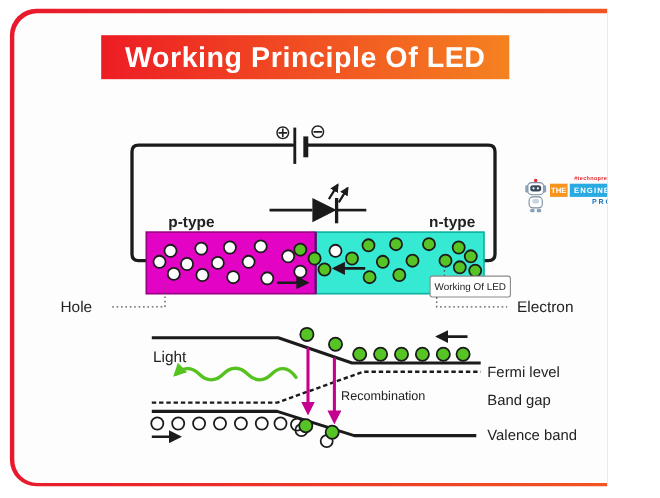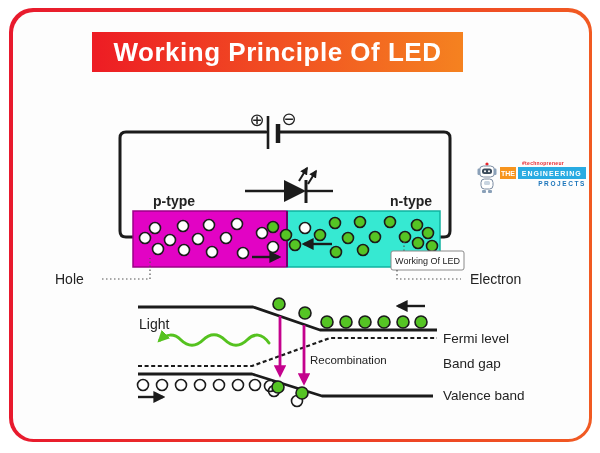--- a/index.html
+++ b/index.html
@@ -1,17 +1,17 @@
 <!DOCTYPE html>
 <html><head>
 <meta charset="utf-8">
 <style>
   html,body{margin:0;padding:0;background:#ffffff;}
   .stage{position:relative;width:552px;height:453px;background:#ffffff;overflow:hidden;
-         font-family:"Liberation Sans",sans-serif;padding-left:45px;}
+         font-family:"Liberation Sans",sans-serif;}
   .frame{position:absolute;left:9px;top:8px;width:583px;height:434px;border-radius:24px;
          background:linear-gradient(90deg,#E8192D,#F15A22);}
   .frame-inner{position:absolute;left:3.5px;top:3.5px;right:3.5px;bottom:3.5px;
          background:#FDFDFD;border-radius:21px;}
   .banner{position:absolute;left:92px;top:32px;width:371px;height:40px;
           background:linear-gradient(90deg,#ED1C24,#F58220);
           display:flex;align-items:center;justify-content:center;}
   .banner span{color:#ffffff;font-size:26px;font-weight:bold;letter-spacing:.5px;white-space:nowrap;}
   svg.diagram{position:absolute;left:0;top:0;}
   svg text{font-family:"Liberation Sans",sans-serif;fill:#222222;}

